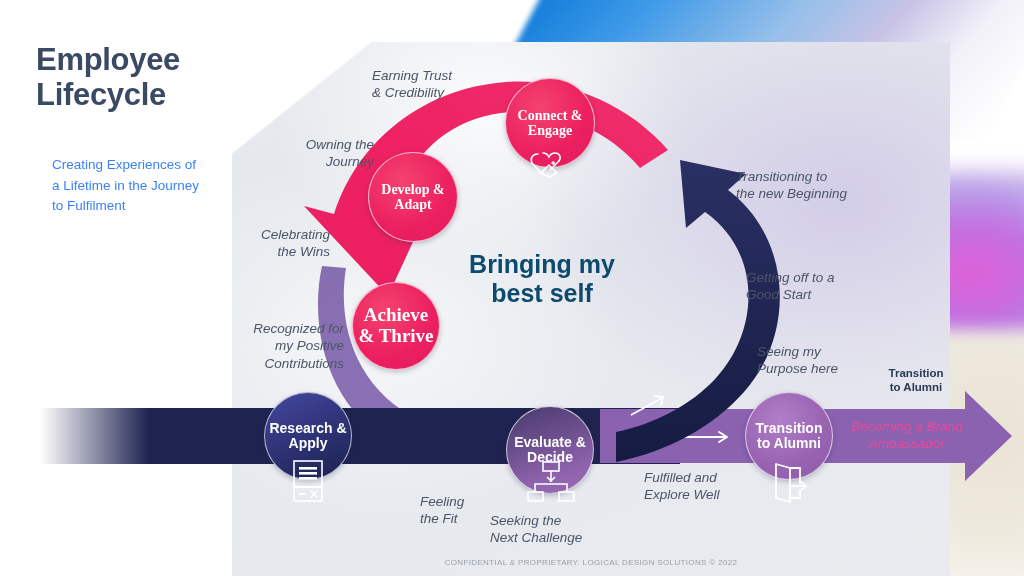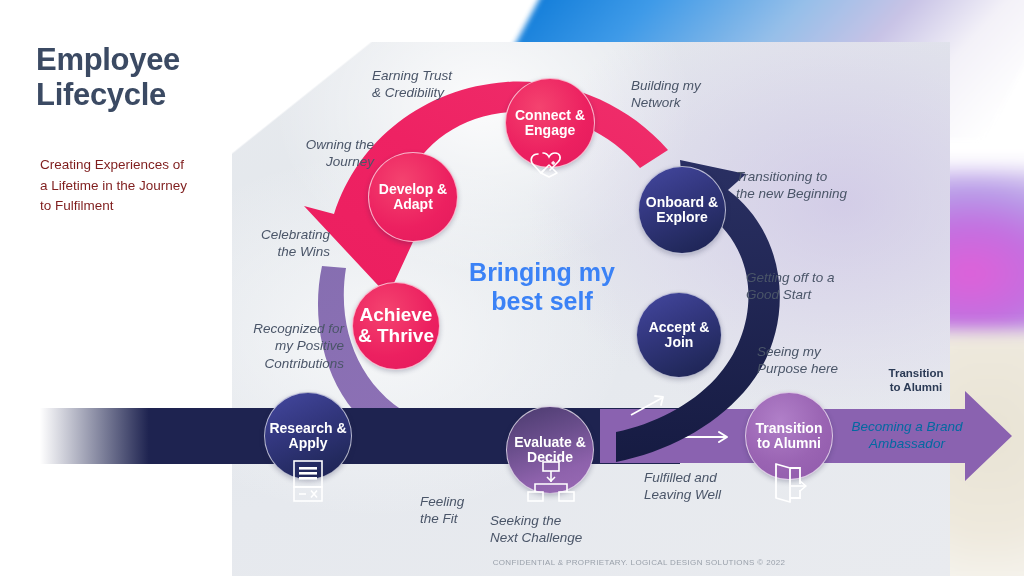--- a/index.html
+++ b/index.html
@@ -52,60 +52,60 @@
   
   .node{
     position:absolute;border-radius:50%;
     display:flex;align-items:center;justify-content:center;
     text-align:center;color:#fff;font-weight:bold;line-height:1.1;
     box-shadow:0 2px 5px rgba(30,35,70,.25);
     border:1.5px solid rgba(255,255,255,.65);
     box-sizing:border-box;
   }
   .node span{display:block;padding:0 4px;}
-  .n-pink{background:radial-gradient(circle at 38% 32%, #f4436f 0%, #ec2060 58%, #e31a5c 100%);}
+  .n-pink{background:radial-gradient(circle at 38% 32%, #f4436f 0%, #ec2060 58%, #e31a5c 100%);font-family:Liberation Serif, serif;}
   .n-navy{background:linear-gradient(155deg,#4448a0 0%,#33377f 40%,#232a5f 78%,#1b2050 100%);}
   .n-purple{background:linear-gradient(160deg,#4a3a6e 0%,#6a4e8c 38%,#8e62ac 72%,#9a6bb5 100%);}
   .n-violet{background:radial-gradient(circle at 40% 32%, #b07fc8 0%, #9a64b3 55%, #8f59aa 100%);}
 
   
   .lbl{
     position:absolute;font-style:italic;color:#4a5568;
     font-size:13.5px;line-height:1.28;white-space:pre-line;
   }
   .lbl.r{text-align:right;}
   .lbl.l{text-align:left;}
   .lbl.c{text-align:left;}
   .lbl-bold{
     position:absolute;font-weight:bold;color:#2b3a55;font-size:11.5px;
     line-height:1.25;text-align:center;white-space:pre-line;font-style:normal;
   }
   .lbl-onarrow{
-    position:absolute;font-style:italic;color:#0369a1;font-size:13.5px;
+    position:absolute;font-style:italic;color:#ec4899;font-size:13.5px;
     line-height:1.28;text-align:center;white-space:pre-line;
   }
 
   
   #title{
     position:absolute;left:36px;top:42px;width:190px;
     font-size:31px;font-weight:bold;color:#3b4a63;line-height:1.13;
     letter-spacing:-.3px;white-space:pre-line;
   }
   #subtitle{
-    position:absolute;left:40px;top:155px;width:182px;
-    font-size:13.5px;color:#7f1d1d;line-height:1.52;white-space:pre-line;
+    position:absolute;left:52px;top:155px;width:182px;
+    font-size:13.5px;color:#3b82f6;line-height:1.52;white-space:pre-line;
   }
   #center-text{
     position:absolute;left:447px;top:250px;width:190px;
-    font-size:25px;font-weight:bold;color:#3b82f6;line-height:1.16;
-    text-align:center;white-space:pre-line;margin-top:8px;
+    font-size:25px;font-weight:bold;color:#0c4a6e;line-height:1.16;
+    text-align:center;white-space:pre-line;
   }
   #footer{
     position:absolute;left:232px;top:558px;width:718px;
-    text-align:center;font-size:8px;color:#9aa1ab;letter-spacing:.35px;padding-left:48px;
+    text-align:center;font-size:8px;color:#9aa1ab;letter-spacing:.35px;
   }
   .ico{position:absolute;pointer-events:none;}
 </style>
 </head>
 <body>
 
 <div id="stage">
 
   <div class="bg-white"></div>
   <div class="bg-blue-band"></div>
@@ -189,29 +189,21 @@
   <div class="node n-pink" style="left:368px;top:152px;width:90px;height:90px;font-size:14px;">
     <span>Develop &amp;
 Adapt</span>
   </div>
 
   <div class="node n-pink" style="left:352px;top:282px;width:88px;height:88px;font-size:19px;">
     <span>Achieve &amp;
 Thrive</span>
   </div>
 
-  <div class="node n-navy" style="left:638px;top:166px;width:88px;height:88px;font-size:14px;">
-    <span>Onboard
-&amp; Explore</span>
-  </div>
-
-  <div class="node n-navy" style="left:636px;top:292px;width:86px;height:86px;font-size:14px;">
-    <span>Accept &amp;
-Join</span>
-  </div>
+
 
   <div class="node n-navy" style="left:264px;top:392px;width:88px;height:88px;font-size:14px;">
     <span>Research
 &amp; Apply</span>
   </div>
 
   <div class="node n-purple" style="left:506px;top:406px;width:88px;height:88px;font-size:14px;">
     <span>Evaluate &amp;
 Decide</span>
   </div>
@@ -260,40 +252,38 @@
   <div class="lbl r" style="left:268px;top:136px;width:106px;">Owning the
 Journey</div>
 
   <div class="lbl r" style="left:244px;top:226px;width:86px;">Celebrating
 the Wins</div>
 
   <div class="lbl r" style="left:234px;top:320px;width:110px;">Recognized for
 my Positive
 Contributions</div>
 
-  <div class="lbl l" style="left:631px;top:77px;width:130px;">Building my
-Network</div>
 
   <div class="lbl l" style="left:736px;top:168px;width:150px;">Transitioning to
 the new Beginning</div>
 
   <div class="lbl l" style="left:746px;top:269px;width:130px;">Getting off to a
 Good Start</div>
 
   <div class="lbl l" style="left:757px;top:343px;width:120px;">Seeing my
 Purpose here</div>
 
   <div class="lbl c" style="left:420px;top:463px;width:82px;margin-top:30px;">Feeling
 the Fit</div>
 
   <div class="lbl c" style="left:490px;top:512px;width:122px;">Seeking the
 Next Challenge</div>
 
   <div class="lbl c" style="left:644px;top:469px;width:112px;">Fulfilled and
-Leaving Well</div>
+Explore Well</div>
 
   <div class="lbl-bold" style="left:863px;top:366px;width:106px;">Transition
 to Alumni</div>
 
   <div class="lbl-onarrow" style="left:839px;top:418px;width:136px;">Becoming a Brand
 Ambassador</div>
 
   <div id="footer">CONFIDENTIAL &amp; PROPRIETARY. LOGICAL DESIGN SOLUTIONS © 2022</div>
 
 </div>

